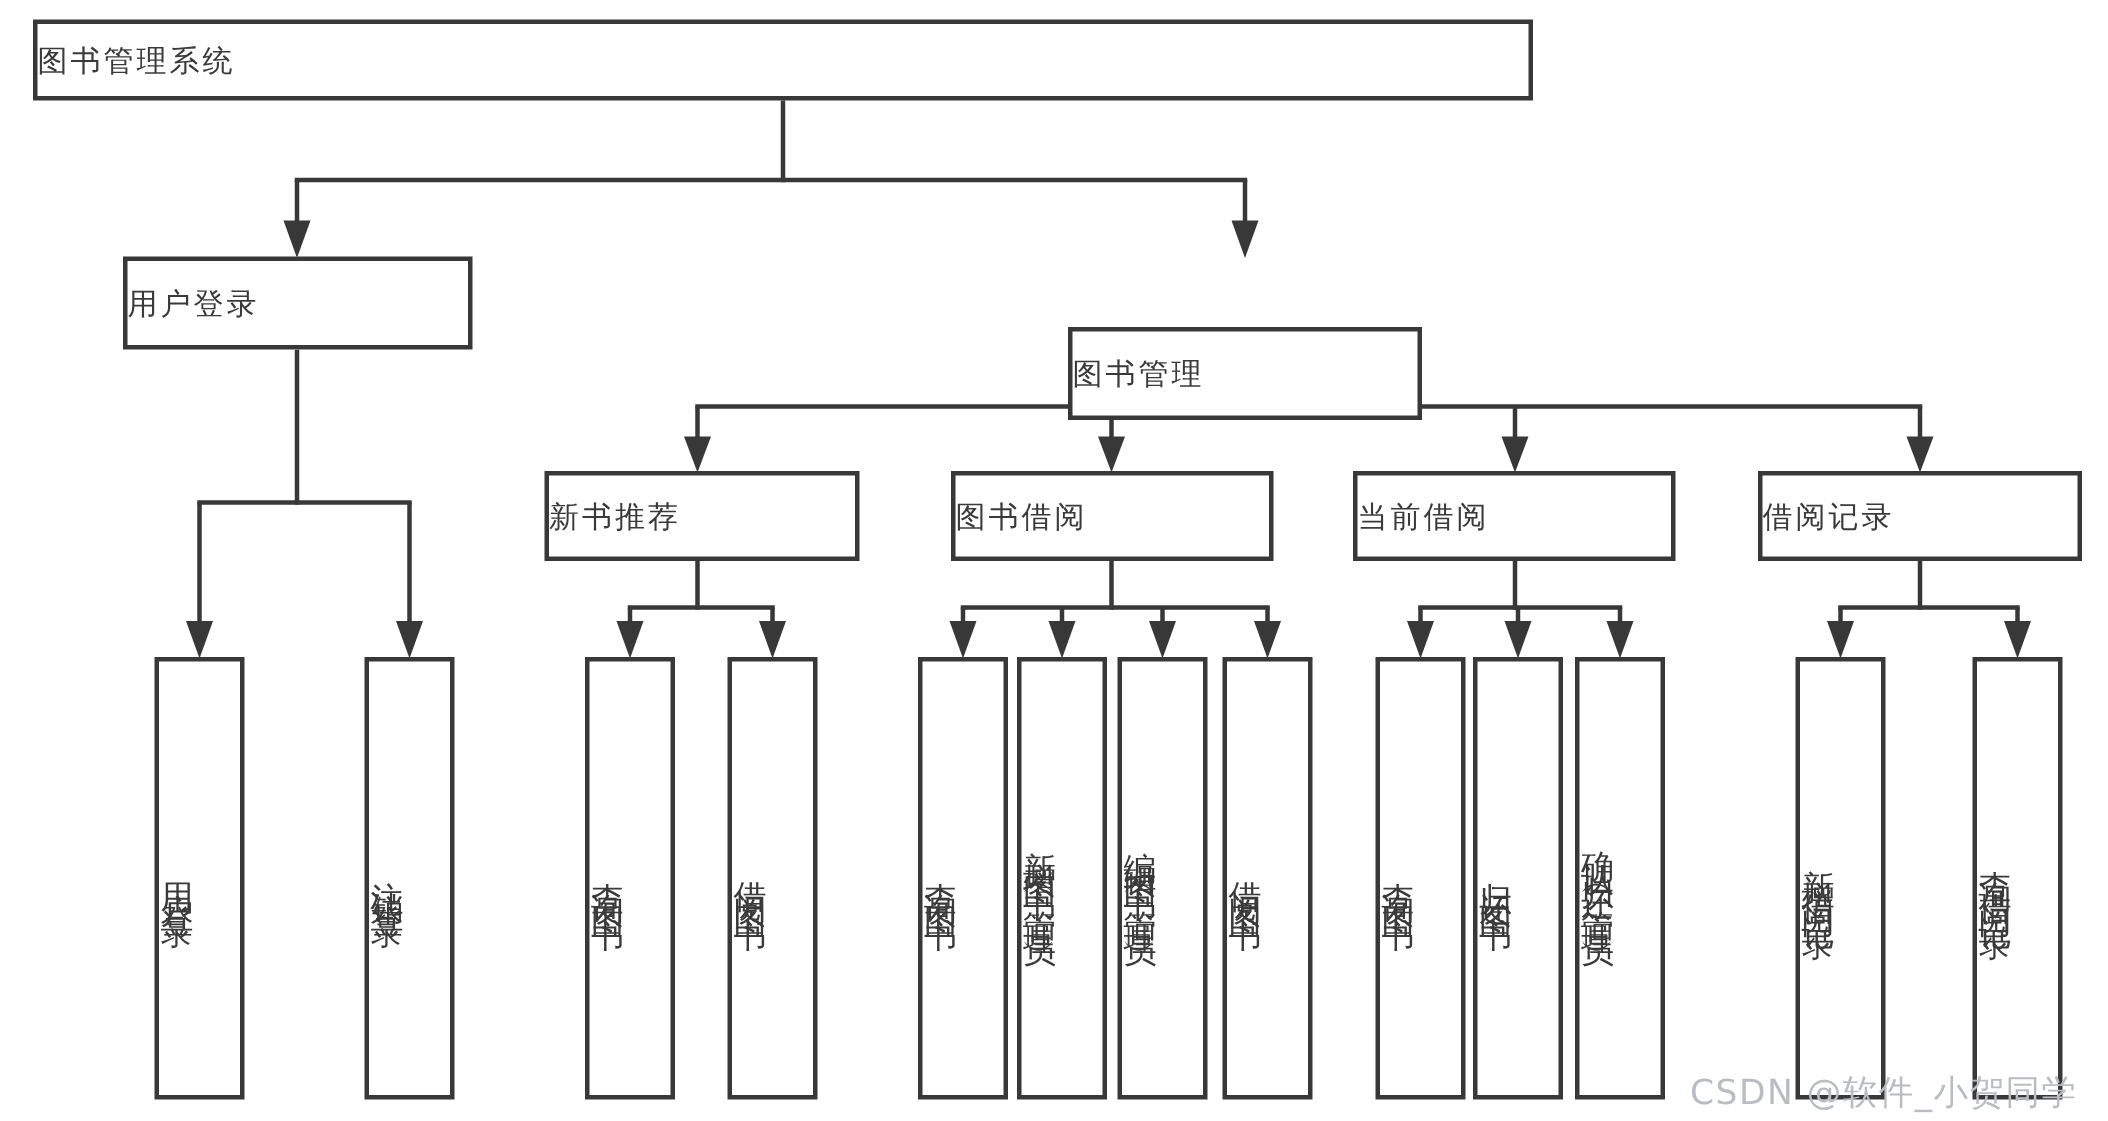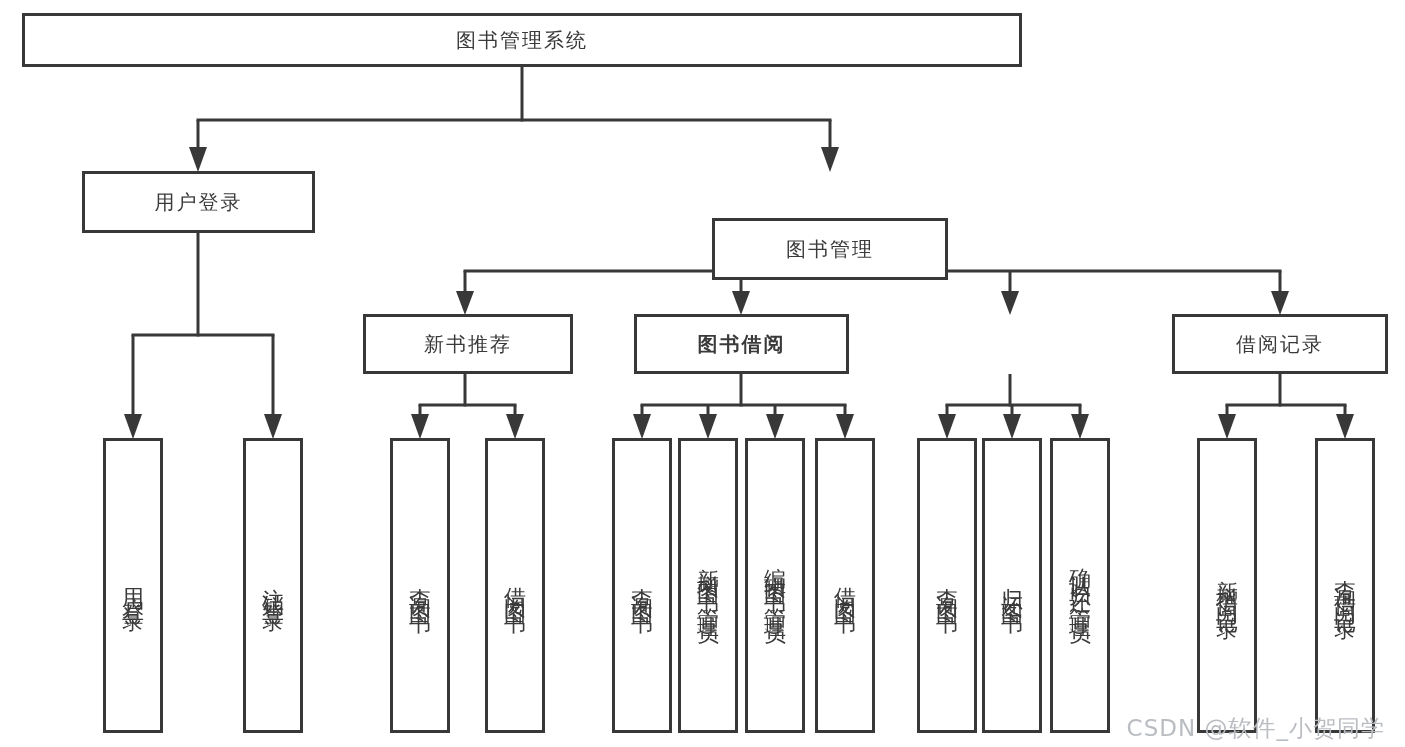--- a/index.html
+++ b/index.html
@@ -13,21 +13,21 @@
   }
   .connectors { position:absolute; left:0; top:0; width:1405px; height:747px; }
   .connectors line { stroke:#383838; stroke-width:3; }
   .connectors polygon { fill:#383838; stroke:none; }
   .box {
     position:absolute;
     background:#ffffff;
     border:3px solid #383838;
     display:flex;
     align-items:center;
-    justify-content:center;
+    justify-content:flex-start;
     color:#3a3a3a;
   }
   .hlabel {
     font-size:20px;
     letter-spacing:2px;
     white-space:nowrap;
     color:#3a3a3a;
   }
   .vlabel {
     writing-mode:vertical-rl;
@@ -136,22 +136,25 @@
   <div class="box" style="left:82px;top:171px;width:233px;height:62px;">
     <span class="hlabel">用户登录</span>
   </div>
   <div class="box" style="left:712px;top:171px;width:236px;height:62px;margin-top:47px;">
     <span class="hlabel">图书管理</span>
   </div>
 
   <div class="box" style="left:363px;top:314px;width:210px;height:60px;">
     <span class="hlabel">新书推荐</span>
   </div>
-  <div class="box" style="left:634px;top:314px;width:215px;height:60px;font-weight:bold;">
+  <div class="box" style="left:634px;top:314px;width:215px;height:60px;">
     <span class="hlabel">图书借阅</span>
+  </div>
+  <div class="box" style="left:902px;top:314px;width:215px;height:60px;">
+    <span class="hlabel">当前借阅</span>
   </div>
   <div class="box" style="left:1172px;top:314px;width:216px;height:60px;">
     <span class="hlabel">借阅记录</span>
   </div>
 
   <div class="box" style="left:103px;top:438px;width:60px;height:295px;">
     <span class="vlabel">用户登录</span>
   </div>
   <div class="box" style="left:243px;top:438px;width:60px;height:295px;">
     <span class="vlabel">注销登录</span>

